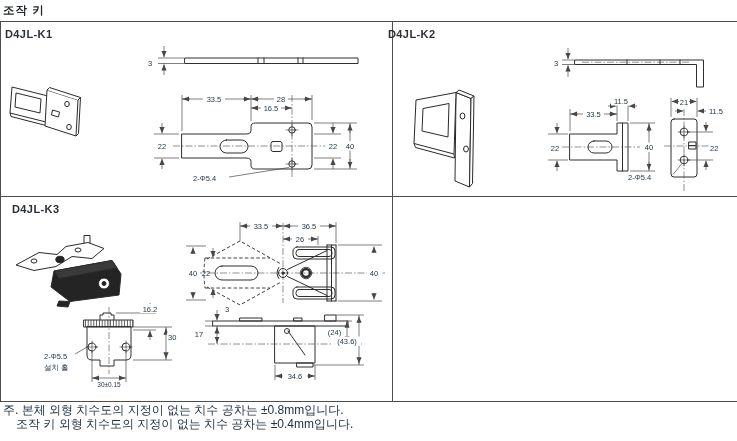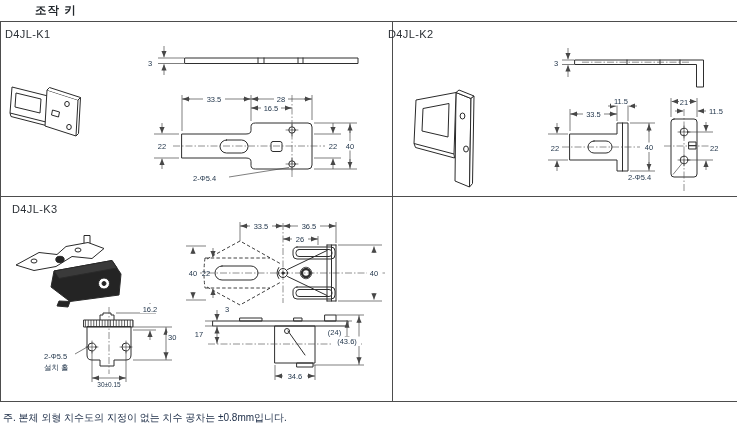--- a/index.html
+++ b/index.html
@@ -1,23 +1,23 @@
 <!DOCTYPE html>
 <html><head>
 <meta charset="utf-8">
 <style>
   html,body { margin:0; padding:0; background:#fff; }
   .page { position:relative; width:737px; height:441px; background:#ffffff;
           font-family:"Liberation Sans", sans-serif; overflow:hidden; }
   .title { position:absolute; left:3px; top:3px; font-size:11.5px; font-weight:bold;
-           color:#23282d; letter-spacing:1px;margin-left:32px; }
-  .hdr { position:absolute; font-size:11px; color:#2b3036; letter-spacing:0.4px; }
+           color:#23282d; letter-spacing:1px; }
+  .hdr { position:absolute; font-size:11px; color:#2b3036; letter-spacing:0.4px;font-weight:bold; }
   .bline { position:absolute; background:#4d4d4d; }
-  .notes { position:absolute; left:3px; top:404px; font-size:10px; color:#20304a;
-           line-height:13.5px;margin-top:7px; }
+  .notes { position:absolute; left:3px; top:404px; font-size:12px; color:#20304a;
+           line-height:13.5px; }
   .notes .l2 { margin-left:13px; }
   svg { position:absolute; overflow:visible; }
   .g    { stroke:#2e2e2e; stroke-width:1; fill:none; stroke-linejoin:round; stroke-linecap:round; }
   .d    { stroke:#474747; stroke-width:0.7; fill:none; }
   .cl   { stroke:#555; stroke-width:0.65; stroke-dasharray:7 2 1.5 2; fill:none; }
   .dsh  { stroke:#2e2e2e; stroke-width:0.9; stroke-dasharray:3.5 2.2; fill:none; }
   .thin { stroke-width:0.6; }
   .t    { font-size:7.5px; fill:#1d3147; stroke:none; font-family:"Liberation Sans",sans-serif; }
   .ts   { font-size:6.5px; fill:#1d3147; stroke:none; font-family:"Liberation Sans",sans-serif; }
   .tbg  { fill:#ffffff; stroke:none; }
@@ -395,15 +395,16 @@
       <text class="t" x="334.5" y="138" text-anchor="middle">(24)</text>
       <rect class="tbg" x="333" y="139.5" width="28" height="9.5"></rect>
       <text class="t" x="347" y="147" text-anchor="middle">(43.6)</text>
       <rect class="tbg" x="283" y="174.5" width="24" height="9"></rect>
       <text class="t" x="295" y="182" text-anchor="middle">34.6</text>
     </g>
   </svg>
 
   <div class="notes">
     <div>주. 본체 외형 치수도의 지정이 없는 치수 공차는 ±0.8mm입니다.</div>
+    <div class="l2">조작 키 외형 치수도의 지정이 없는 치수 공차는 ±0.4mm입니다.</div>
   </div>
 
 </div>
 
 </body></html>

